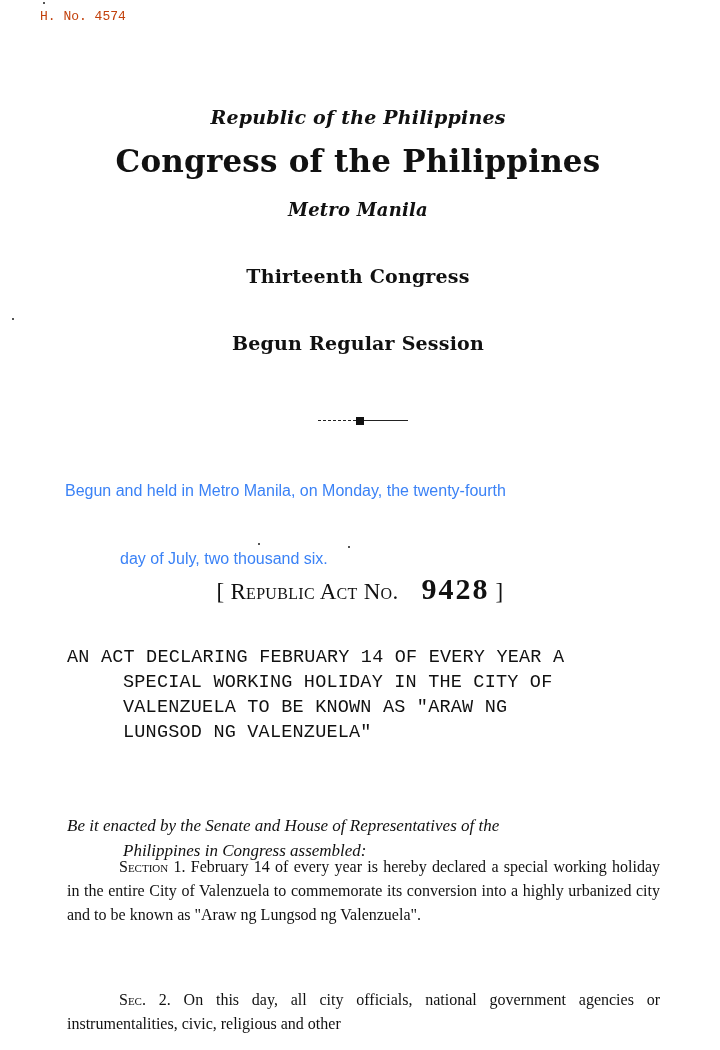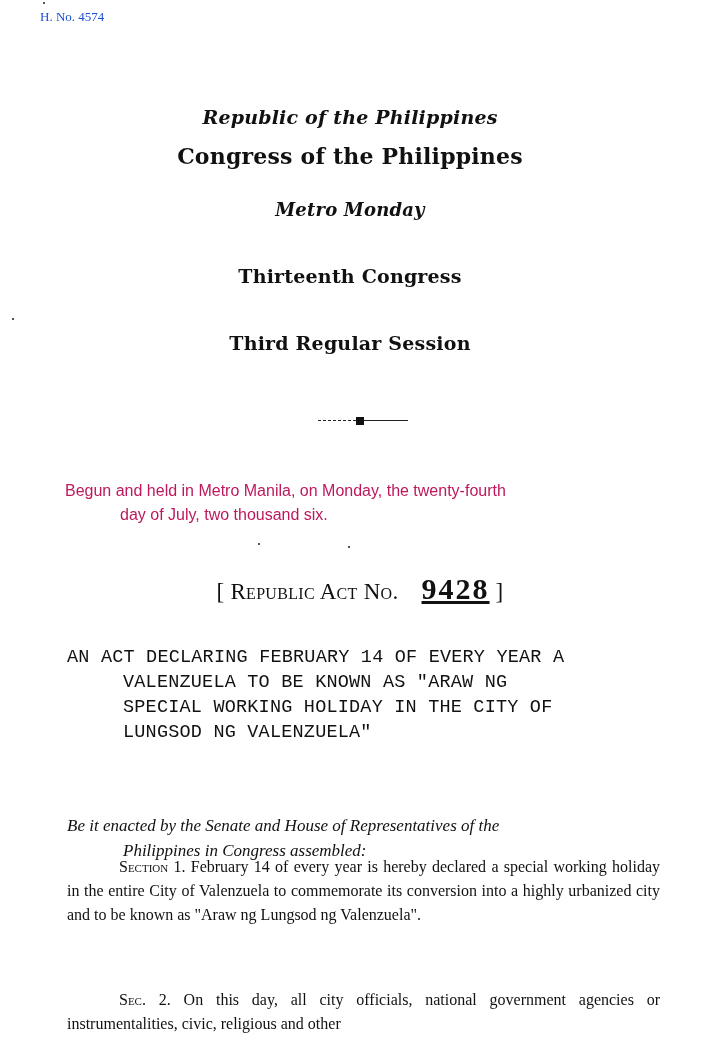--- a/index.html
+++ b/index.html
@@ -3,49 +3,49 @@
   <meta charset="utf-8">
   <style>
     html, body { margin: 0; padding: 0; }
     body {
       width: 720px; height: 1050px; background: #ffffff; color: #111;
       position: relative; overflow: hidden;
       font-family: "Liberation Serif", "DejaVu Serif", serif;
     }
     .abs { position: absolute; }
     .bill-no {
-      left: 40px; top: 9px; font-size: 13px; color: #1d4ed8;
-      font-family: Liberation Serif, serif;
+      left: 40px; top: 9px; font-size: 13px; color: #c2410c;
+      font-family: Liberation Mono, monospace;
     }
     .blackletter {
       font-family: "DejaVu Serif", "Liberation Serif", serif;
-      font-weight: bold; text-align: center; left: 0; width: 700px;
+      font-weight: bold; text-align: center; left: 8px; width: 700px;
       letter-spacing: 0.2px;
     }
     .h-republic { top: 106px; font-size: 19px; font-style: italic; }
-    .h-congress { top: 143px; font-size: 22px; }
+    .h-congress { top: 143px; font-size: 31px; }
     .h-metro { top: 199px; font-size: 18px; font-style: italic; }
     .h-thirteenth { top: 265px; font-size: 19px; }
     .h-session { top: 332px; font-size: 19px; }
     .ornament { left: 318px; top: 417px; width: 92px; height: 7px; }
     .ornament .line-l { position: absolute; left: 0; top: 3px; width: 38px; height: 1px; border-top: 1px dashed #222; }
     .ornament .square { position: absolute; left: 38px; top: 0; width: 8px; height: 8px; background: #111; }
     .ornament .line-r { position: absolute; left: 46px; top: 3px; width: 44px; height: 1px; background: #222; }
     .begun {
       left: 65px; top: 479px; width: 630px;
       font-family: "Liberation Sans", "DejaVu Sans", sans-serif;
-      font-size: 16px; line-height: 24px; color: #be185d;
+      font-size: 16px; line-height: 24px; color: #3b82f6;
     }
-    .begun .indent { padding-left: 55px; }
+    .begun .indent { padding-left: 55px; margin-top: 44px; }
     .ra {
       left: 0; width: 720px; top: 572px; text-align: center;
       font-size: 23px; letter-spacing: 0.3px;
     }
     .ra .small-caps { font-variant: small-caps; }
-    .ra .num { font-weight: bold; font-size: 30px; margin-left: 17px; letter-spacing: 2px; text-decoration: underline; }
+    .ra .num { font-weight: bold; font-size: 30px; margin-left: 17px; letter-spacing: 2px; }
     .title {
       left: 67px; top: 645px; width: 595px;
       font-size: 18.5px; line-height: 25px; text-align: justify; letter-spacing: 0.2px; font-family: Liberation Mono, monospace;
     }
     .title .line { display: block; }
     .title .ind { padding-left: 56px; }
     .enact {
       left: 67px; top: 801px; width: 595px;
       font-size: 17px; font-style: italic; line-height: 25px; margin-top: 12px;
     }
@@ -59,23 +59,23 @@
     .sc { font-variant: small-caps; }
     .speck { position: absolute; width: 2px; height: 2px; background: #555; }
   </style>
 </head>
 <body>
 
 <div class="abs bill-no">H. No. 4574</div>
 
 <div class="abs blackletter h-republic">Republic of the Philippines</div>
 <div class="abs blackletter h-congress">Congress of the Philippines</div>
-<div class="abs blackletter h-metro">Metro Monday</div>
+<div class="abs blackletter h-metro">Metro Manila</div>
 <div class="abs blackletter h-thirteenth">Thirteenth Congress</div>
-<div class="abs blackletter h-session">Third Regular Session</div>
+<div class="abs blackletter h-session">Begun Regular Session</div>
 
 <div class="abs ornament">
   <div class="line-l"></div>
     <div class="square"></div>
     <div class="line-r"></div>
 </div>
 
 <div class="abs begun">
   <div>Begun and held in Metro Manila, on Monday, the twenty-fourth</div>
   <div class="indent">day of July, two thousand six.</div>
@@ -83,22 +83,22 @@
 
 <div class="abs ra">
   <span>[</span>
   <span class="small-caps">Republic Act No.</span>
   <span class="num">9428</span>
   <span>]</span>
 </div>
 
 <div class="abs title">
   <span class="line">AN ACT DECLARING FEBRUARY 14 OF EVERY YEAR A</span>
+  <span class="line ind">SPECIAL WORKING HOLIDAY IN THE CITY OF</span>
   <span class="line ind">VALENZUELA TO BE KNOWN AS "ARAW NG</span>
-  <span class="line ind">SPECIAL WORKING HOLIDAY IN THE CITY OF</span>
   <span class="line ind">LUNGSOD NG VALENZUELA"</span>
 </div>
 
 <div class="abs enact">
   <div>Be it enacted by the Senate and House of Representatives of the</div>
   <div class="ind">Philippines in Congress assembled:</div>
 </div>
 
 <div class="abs section sec1">
   <div class="first">

